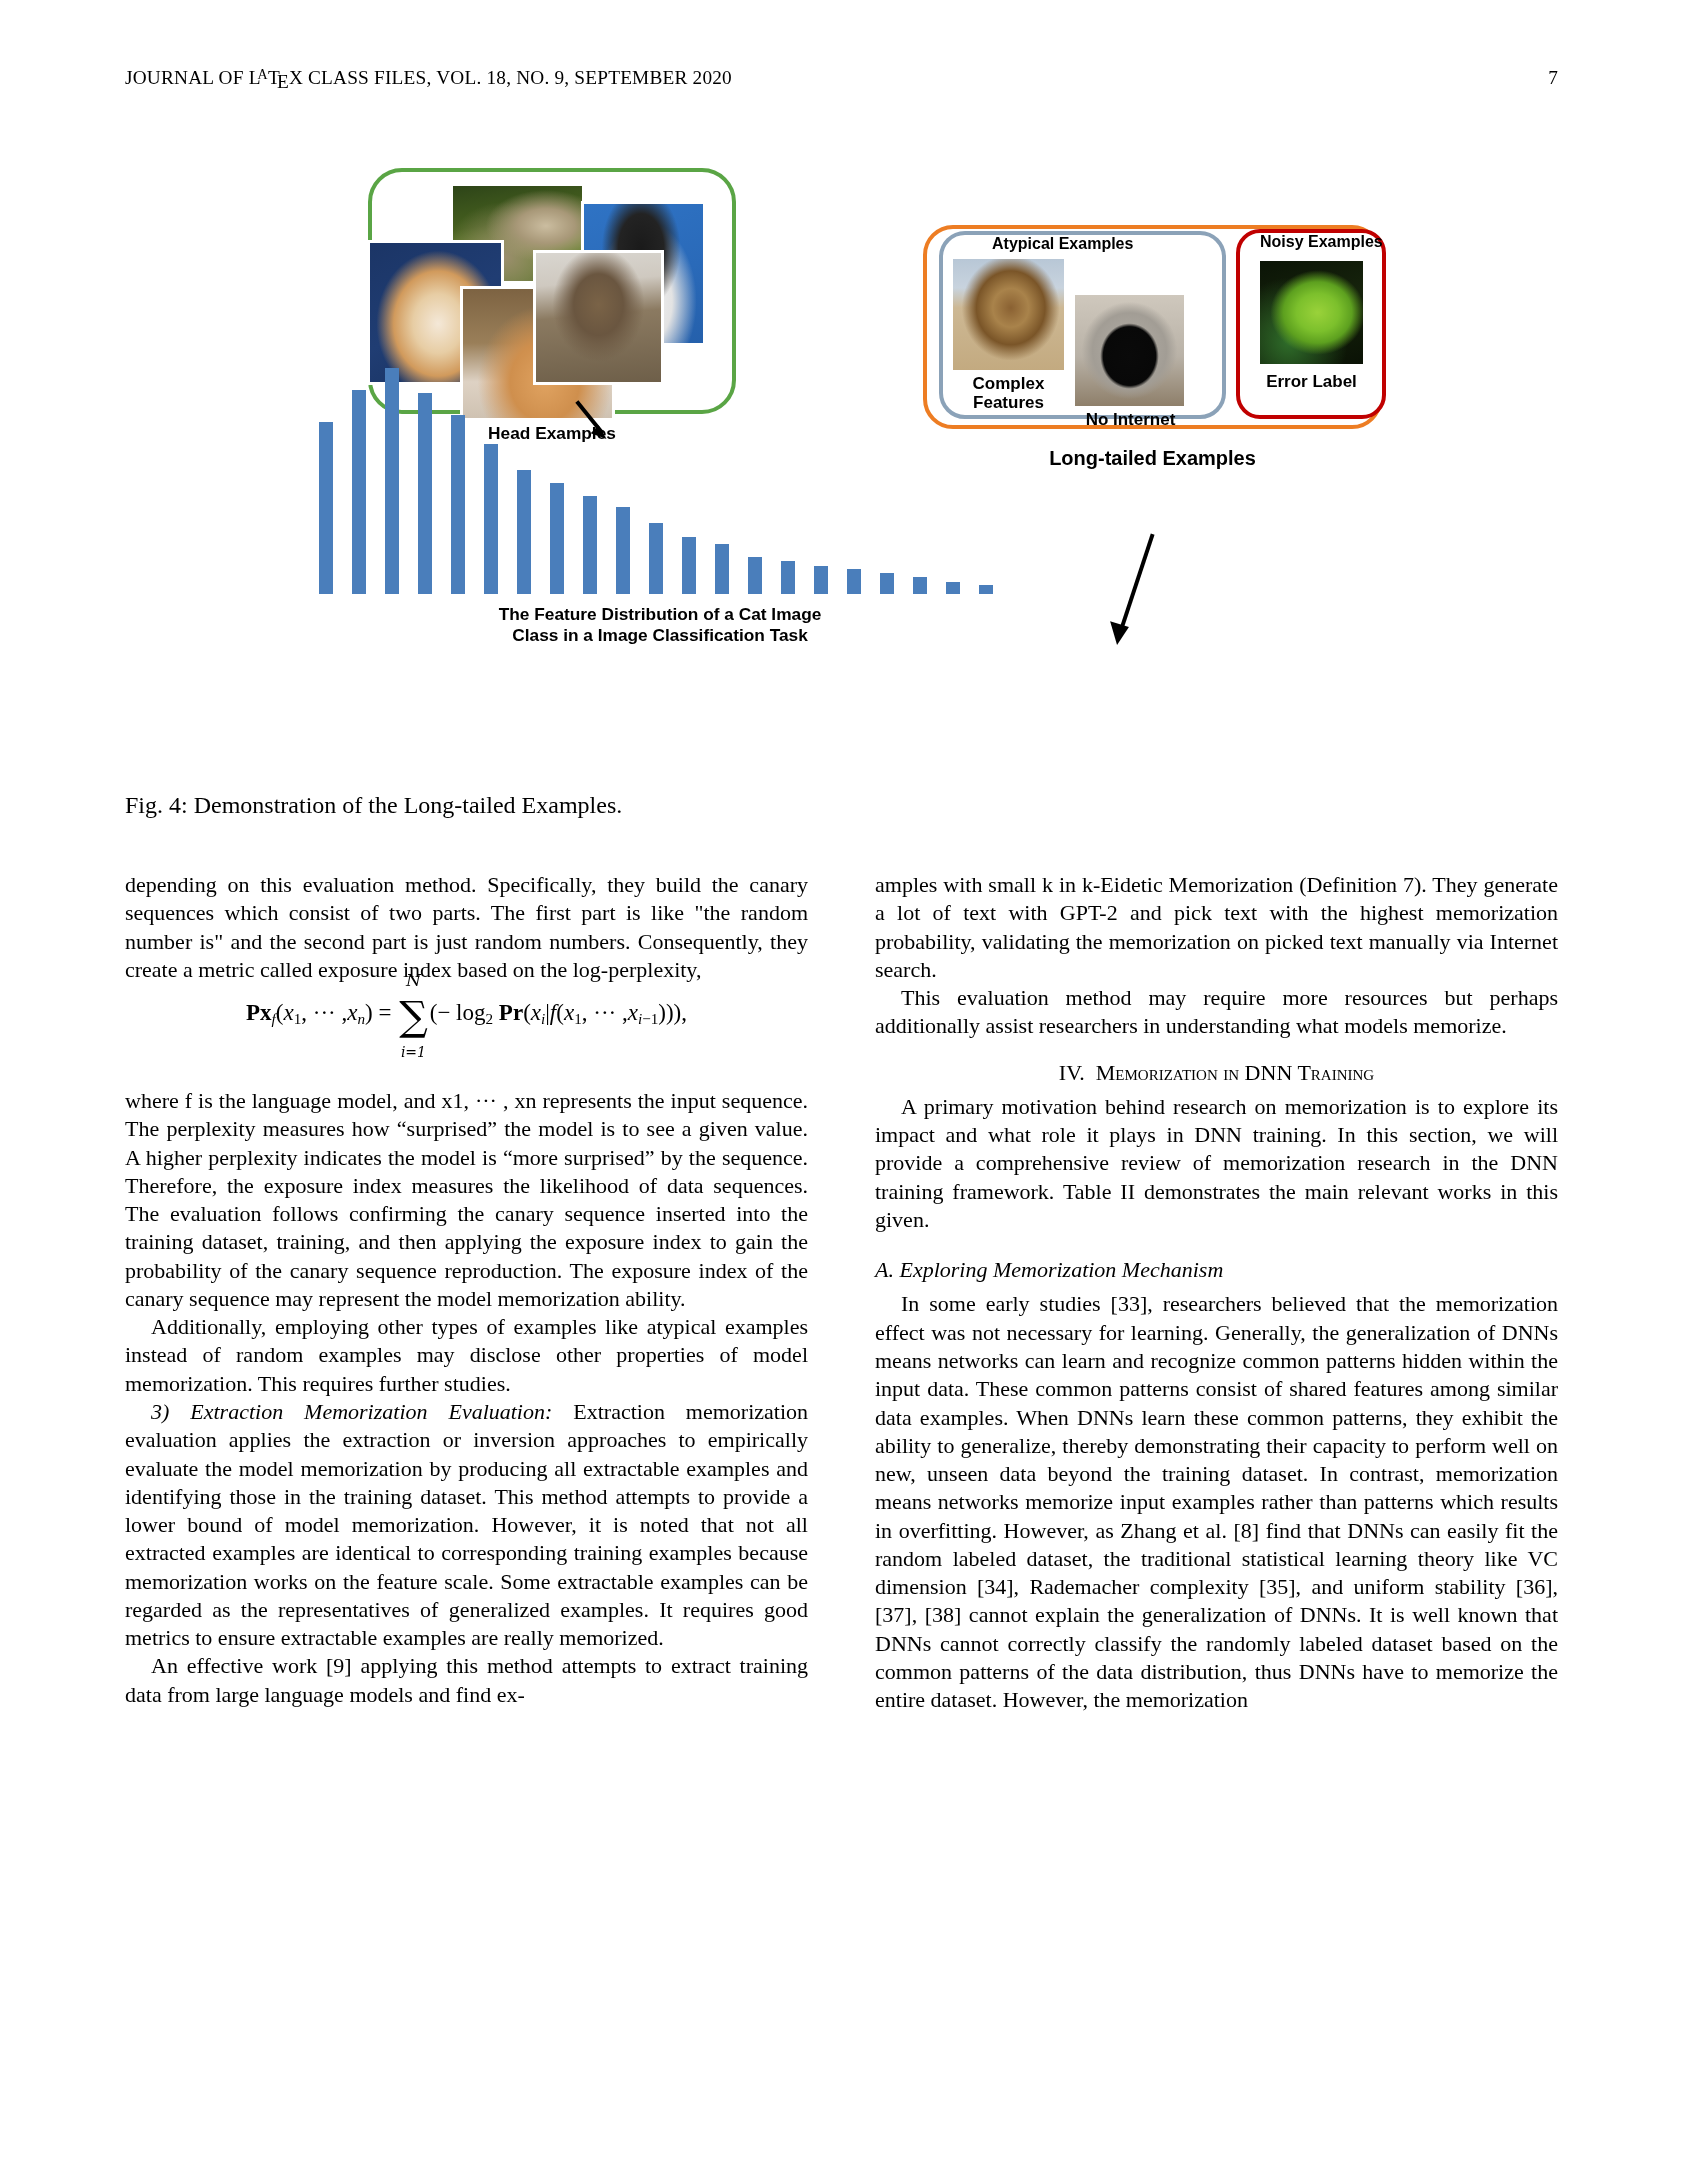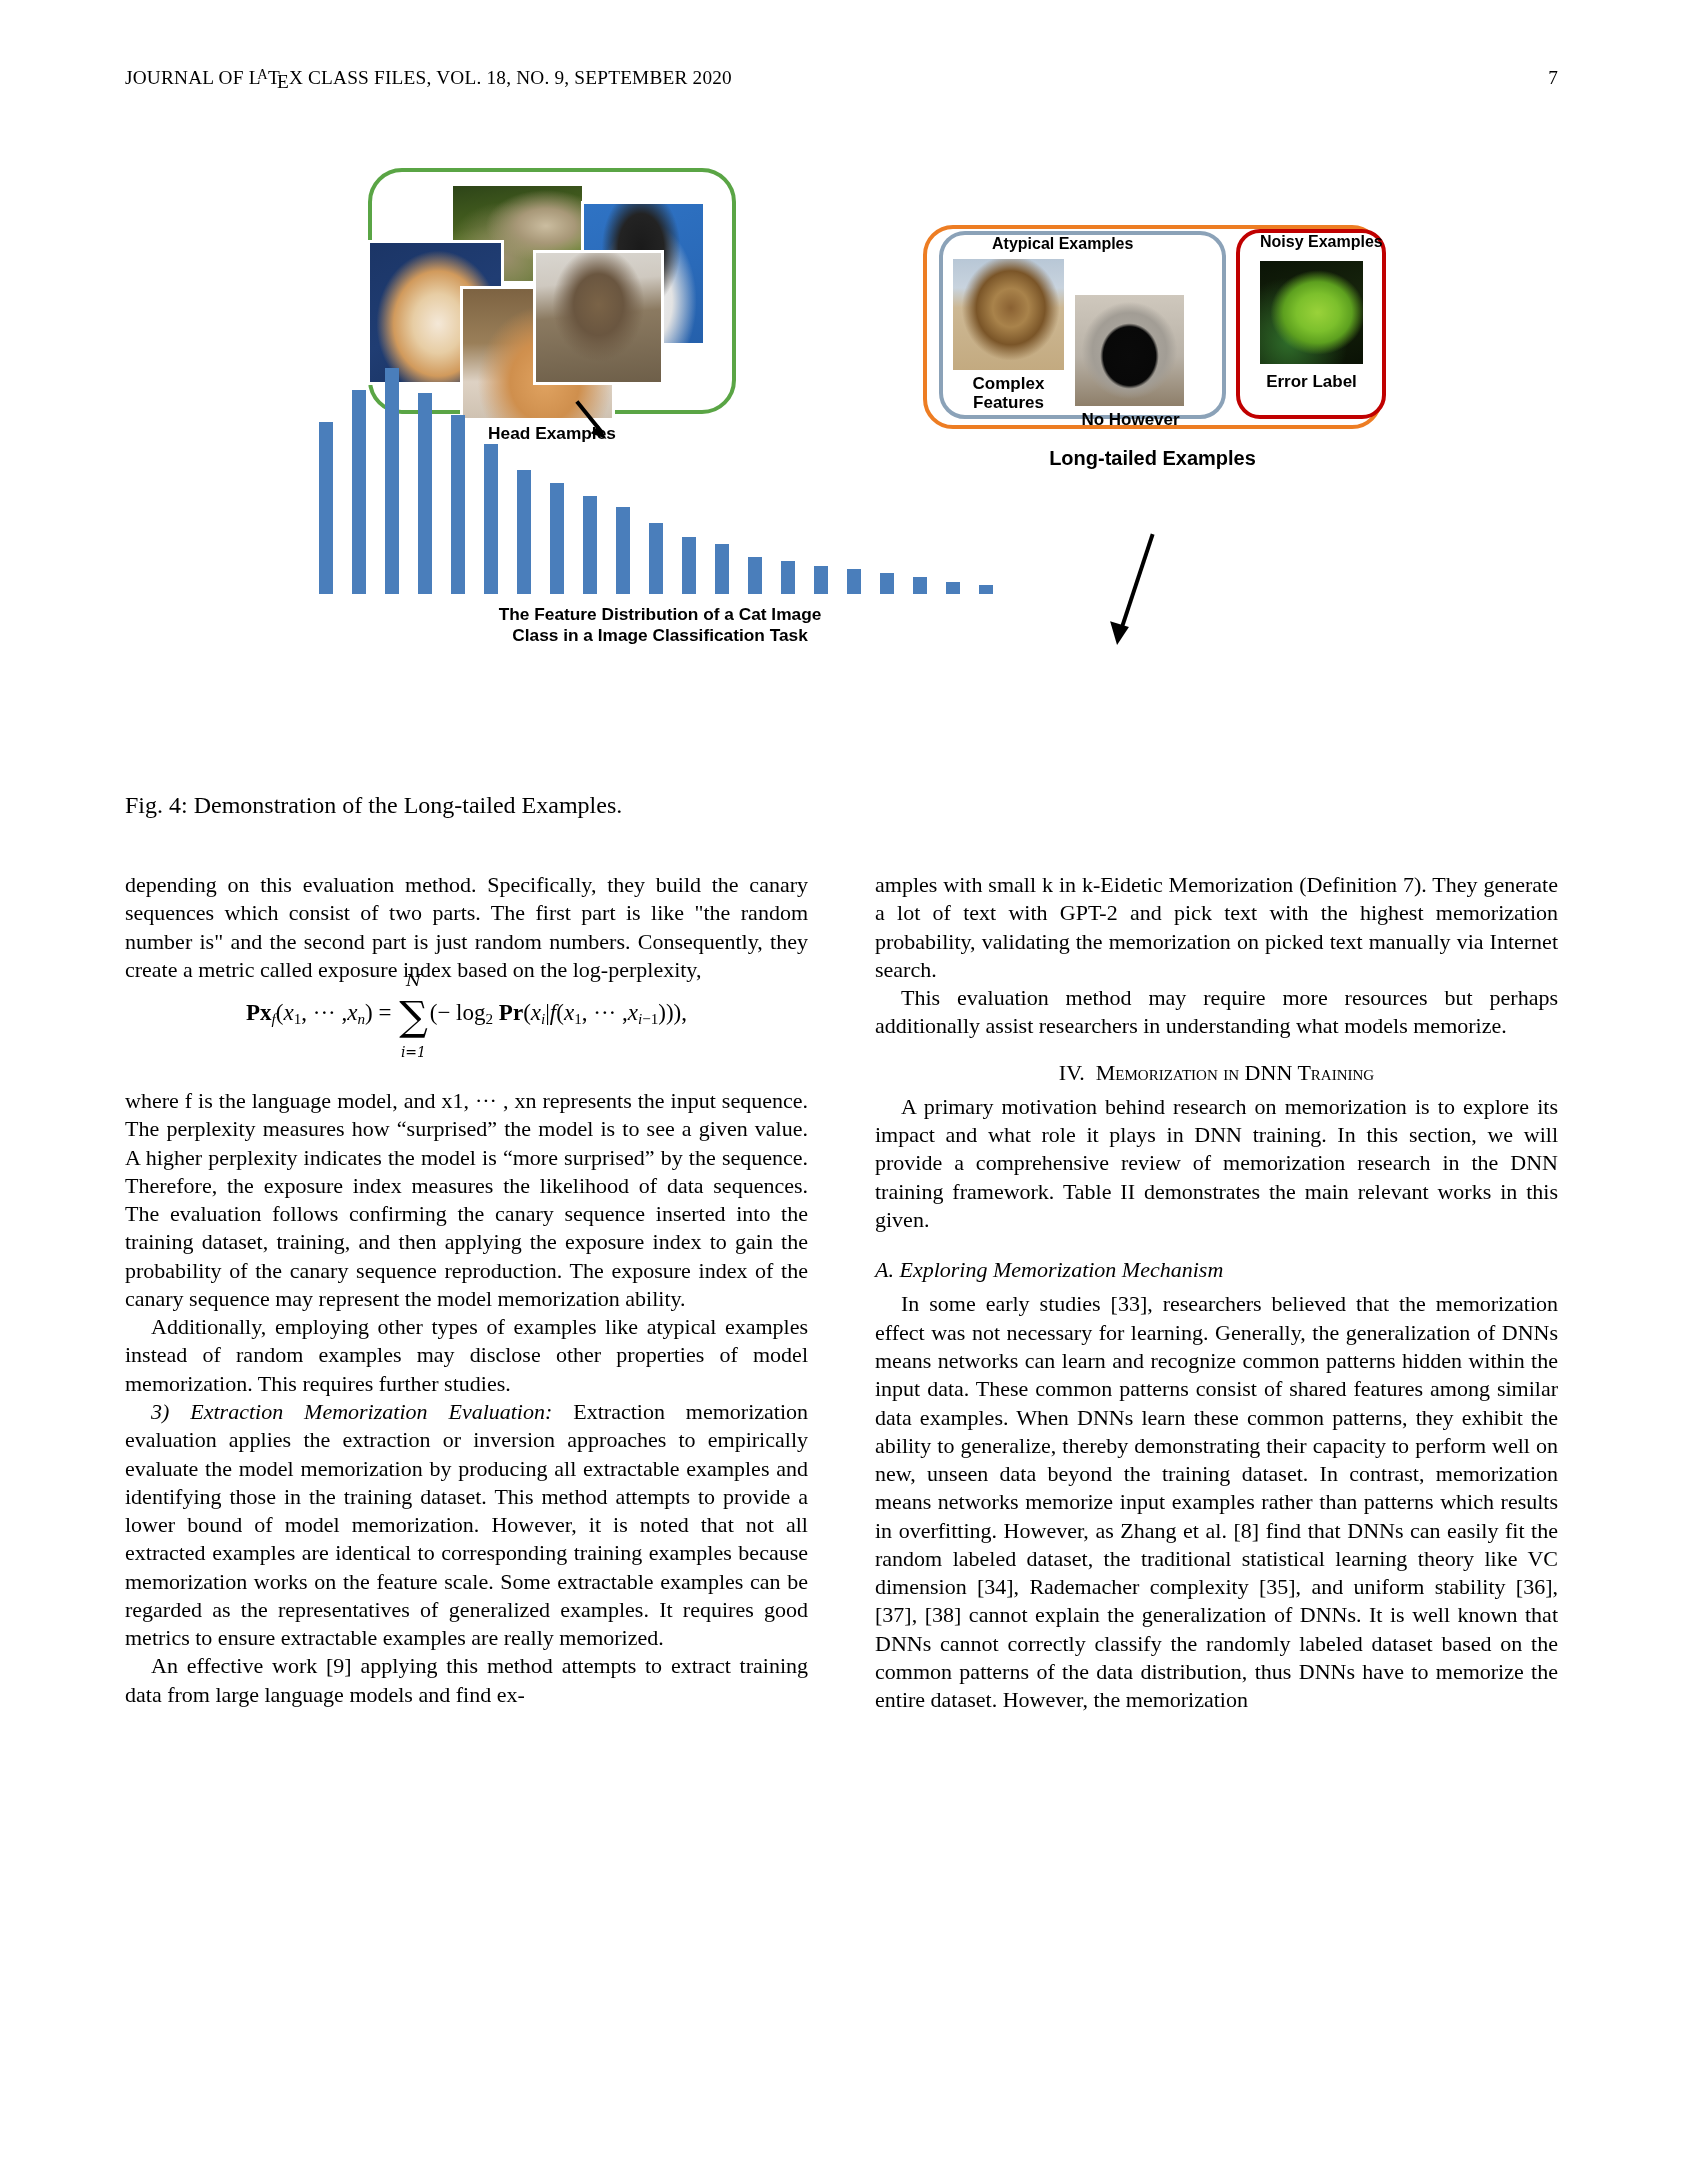--- a/index.html
+++ b/index.html
@@ -353,21 +353,21 @@
     <div class="noisy-box"></div>
 
     <div class="box-title t-atypical">Atypical Examples</div>
     <div class="box-title t-noisy">Noisy Examples</div>
 
     <div class="img-lion"></div>
     <div class="img-nopattern"></div>
     <div class="img-frog"></div>
 
     <div class="sub-label l-complex">Complex Features</div>
-    <div class="sub-label l-nopat">No However</div>
+    <div class="sub-label l-nopat">No Internet</div>
     <div class="sub-label l-error">Error Label</div>
 
     <div class="lt-label">Long-tailed Examples</div>
 
     <div class="chart">
         <div class="bar" style="left: 9.6px; height: 172px; background: rgb(74, 126, 187);"></div>
         <div class="bar" style="left: 43px; height: 204px; background: rgb(74, 126, 187);"></div>
         <div class="bar" style="left: 76px; height: 226px; background: rgb(74, 126, 187);"></div>
         <div class="bar" style="left: 109px; height: 201px; background: rgb(74, 126, 187);"></div>
         <div class="bar" style="left: 142px; height: 179px; background: rgb(74, 126, 187);"></div>

